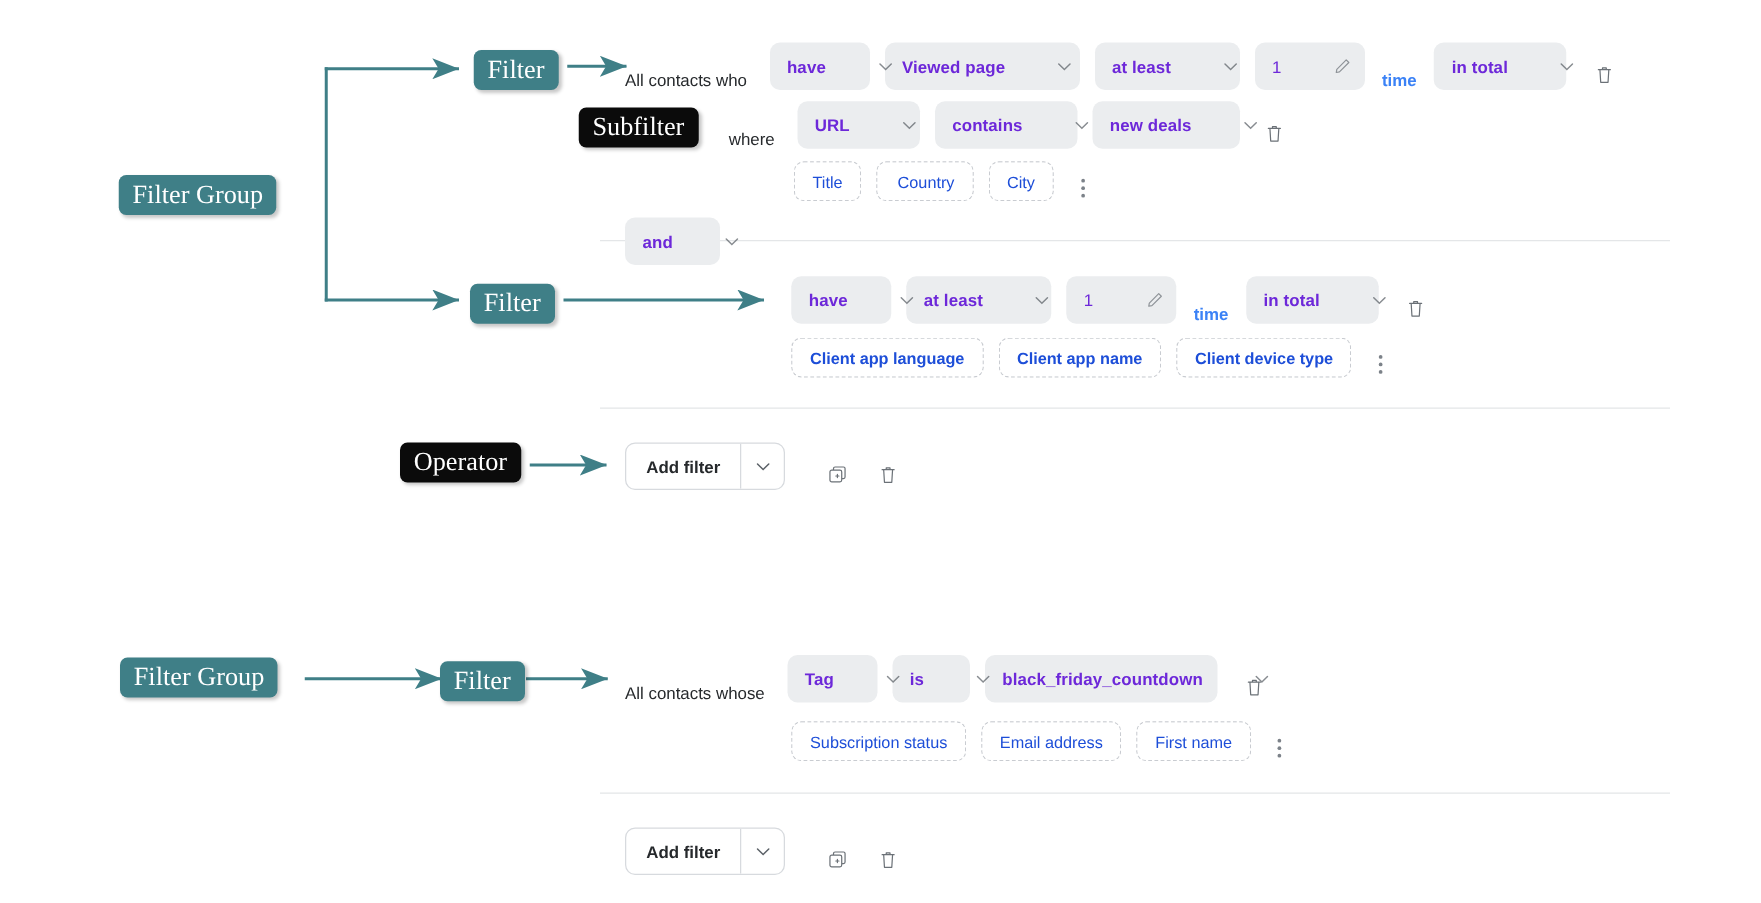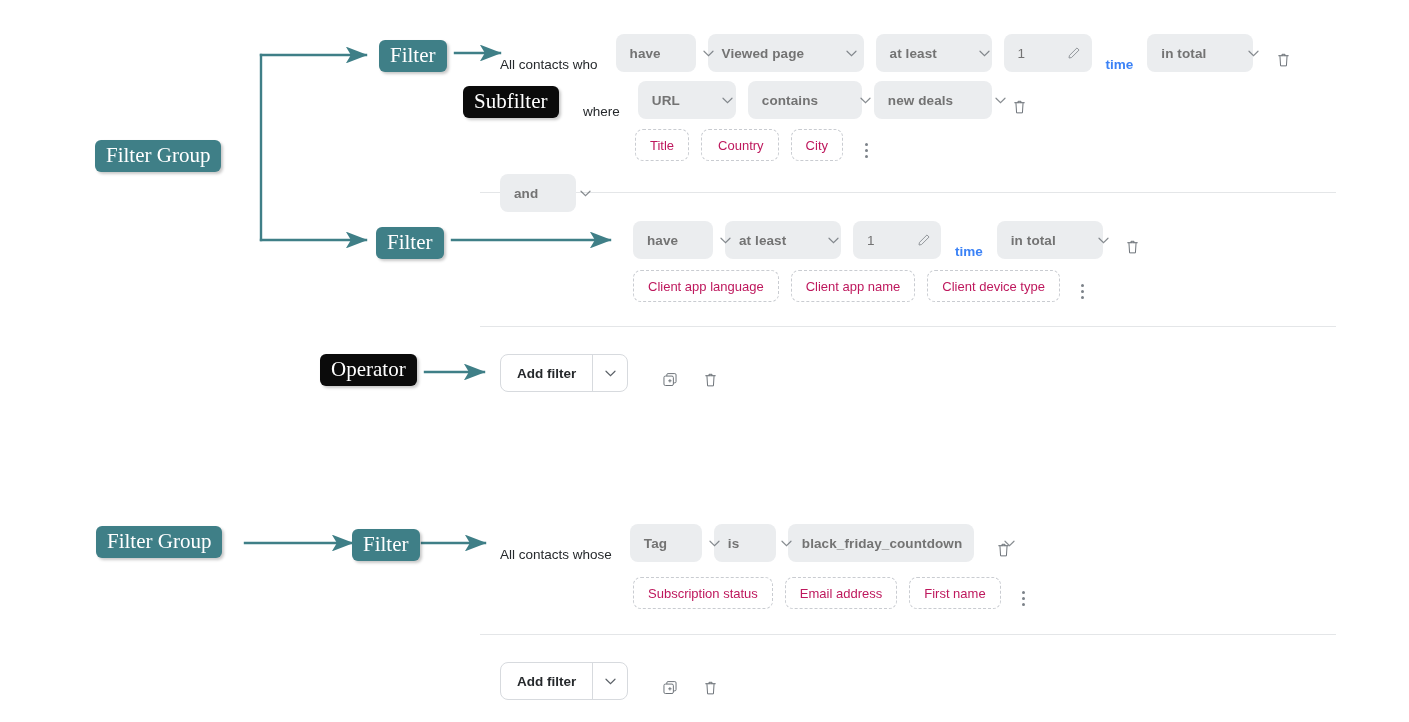--- a/index.html
+++ b/index.html
@@ -19,33 +19,33 @@
 
   .lead-text {
     font-size:13.5px; color:#26292c; white-space:nowrap;
   }
 
   
   .chip {
     display:inline-flex; align-items:center; justify-content:space-between;
     background:#ebedef; border-radius:8px;
     height:38px; padding:0 12px 0 14px;
-    font-size:13.5px; color:#737373; white-space:nowrap;
+    font-size:13.5px; color:#6d28d9; white-space:nowrap;
     box-sizing:border-box; cursor:pointer;gap:30px;
   }
   .chip .cap { font-weight:600; letter-spacing:.1px; }
   .chip .car { margin-left:12px; opacity:.72; display:inline-flex; }
   .chip.num { justify-content:space-between; }
   .chip.num .cap { font-weight:400; }
 
   
   .sugg {
     display:inline-flex; align-items:center; justify-content:center;
     height:32px; padding:0 14px; border:1px dashed #c9ccd1;
-    border-radius:8px; font-size:13px; color:#be185d;
+    border-radius:8px; font-size:13px; color:#1d4ed8;
     background:#fff; white-space:nowrap; box-sizing:border-box; cursor:pointer;
   }
 
   .kebab {
     width:18px; height:22px; display:inline-flex; flex-direction:column;
     align-items:center; justify-content:center; gap:3px; cursor:pointer;
   }
   .kebab i { width:3px; height:3px; border-radius:50%; background:#7c8289; display:block; }
 
   .iconbtn { display:inline-flex; align-items:center; justify-content:center;
@@ -256,21 +256,21 @@
         </span>
       </span>
 
       <span class="iconbtn" style="margin-left:18px;">
         <svg width="15" height="16" viewBox="0 0 16 18">
             <path d="M2.6 4.2h10.8M6.3 4.2V2.6h3.4v1.6M4 4.2l.7 11.4h6.6L12 4.2" fill="none" stroke="#6b7177" stroke-width="1.1" stroke-linecap="round" stroke-linejoin="round"></path>
           </svg>
       </span>
     </div>
 
-    <div class="row" style="left:153px; top:270px;">
+    <div class="row" style="left:153px; top:270px;font-weight:bold;">
       <span class="sugg">Client app language</span>
       <span class="sugg" style="margin-left:12px;">Client app name</span>
       <span class="sugg" style="margin-left:12px;">Client device type</span>
       <span class="kebab" style="margin-left:14px;">
           <i></i>
           <i></i>
           <i></i>
         </span>
     </div>
 

